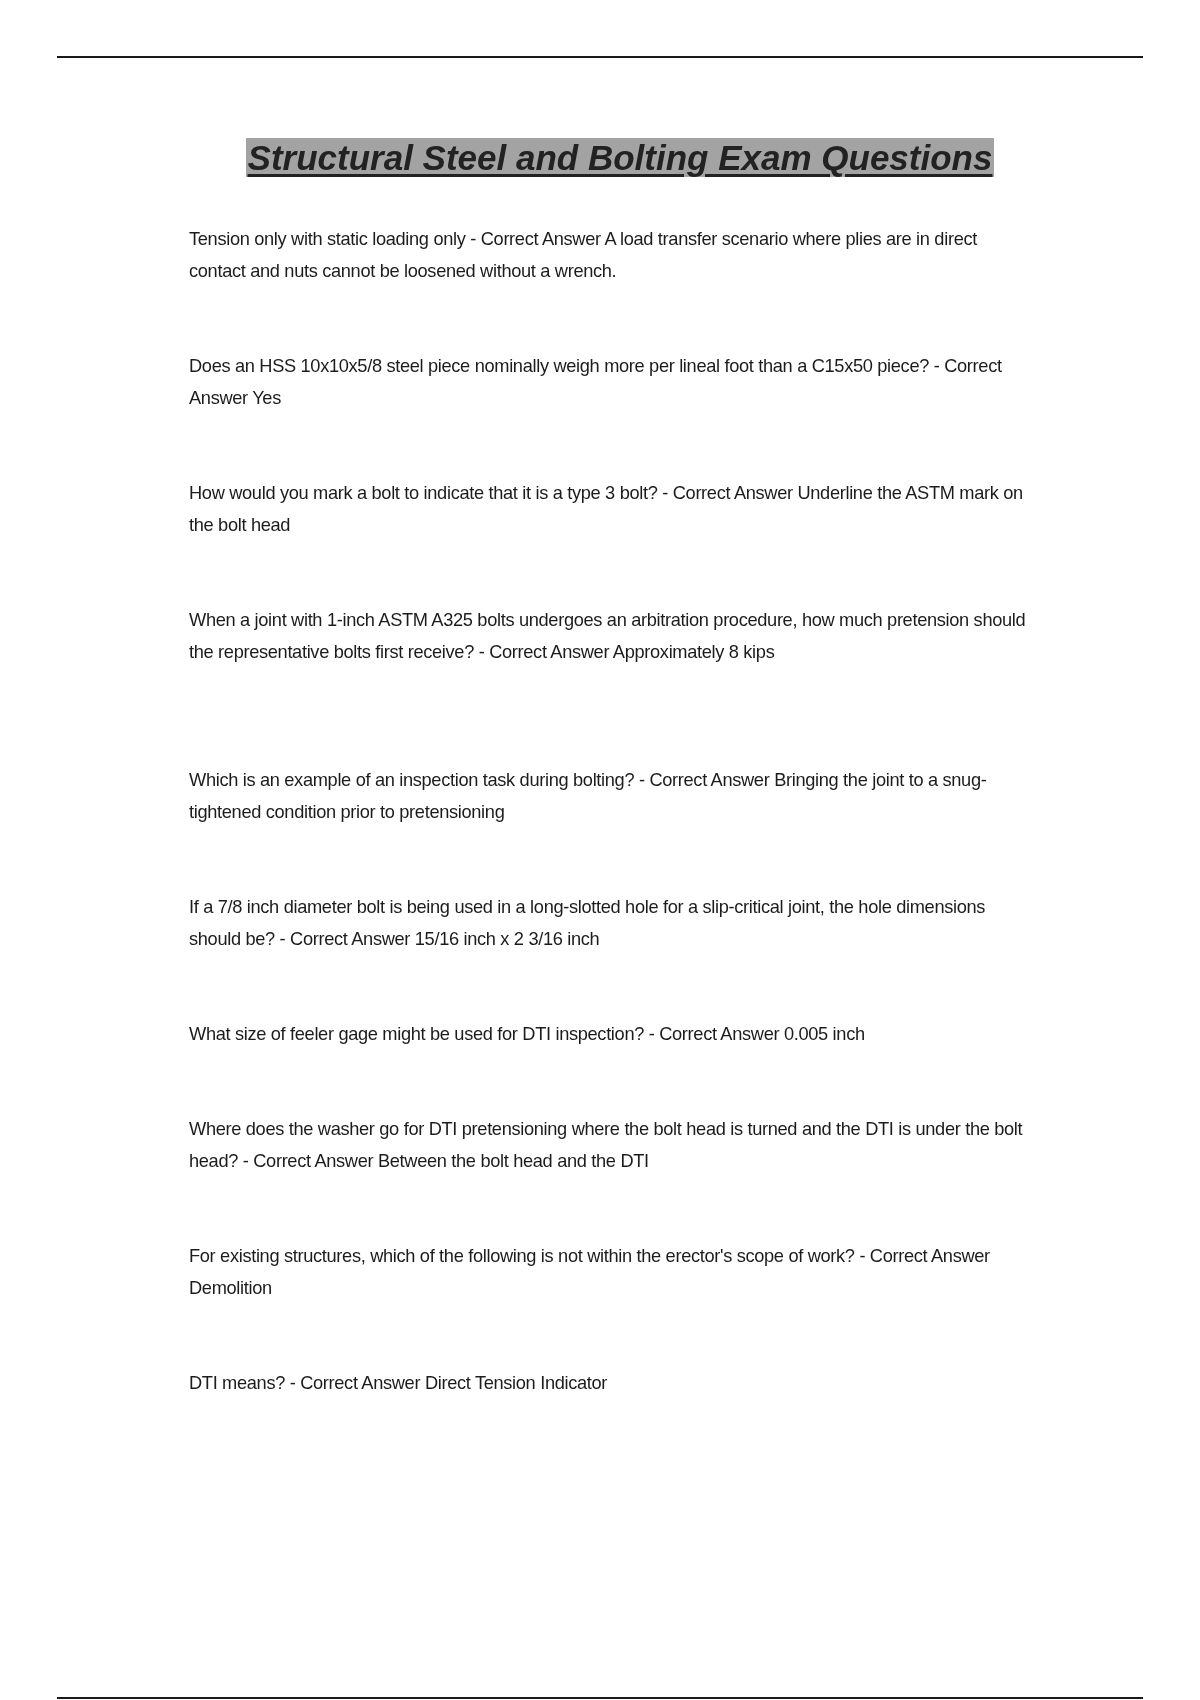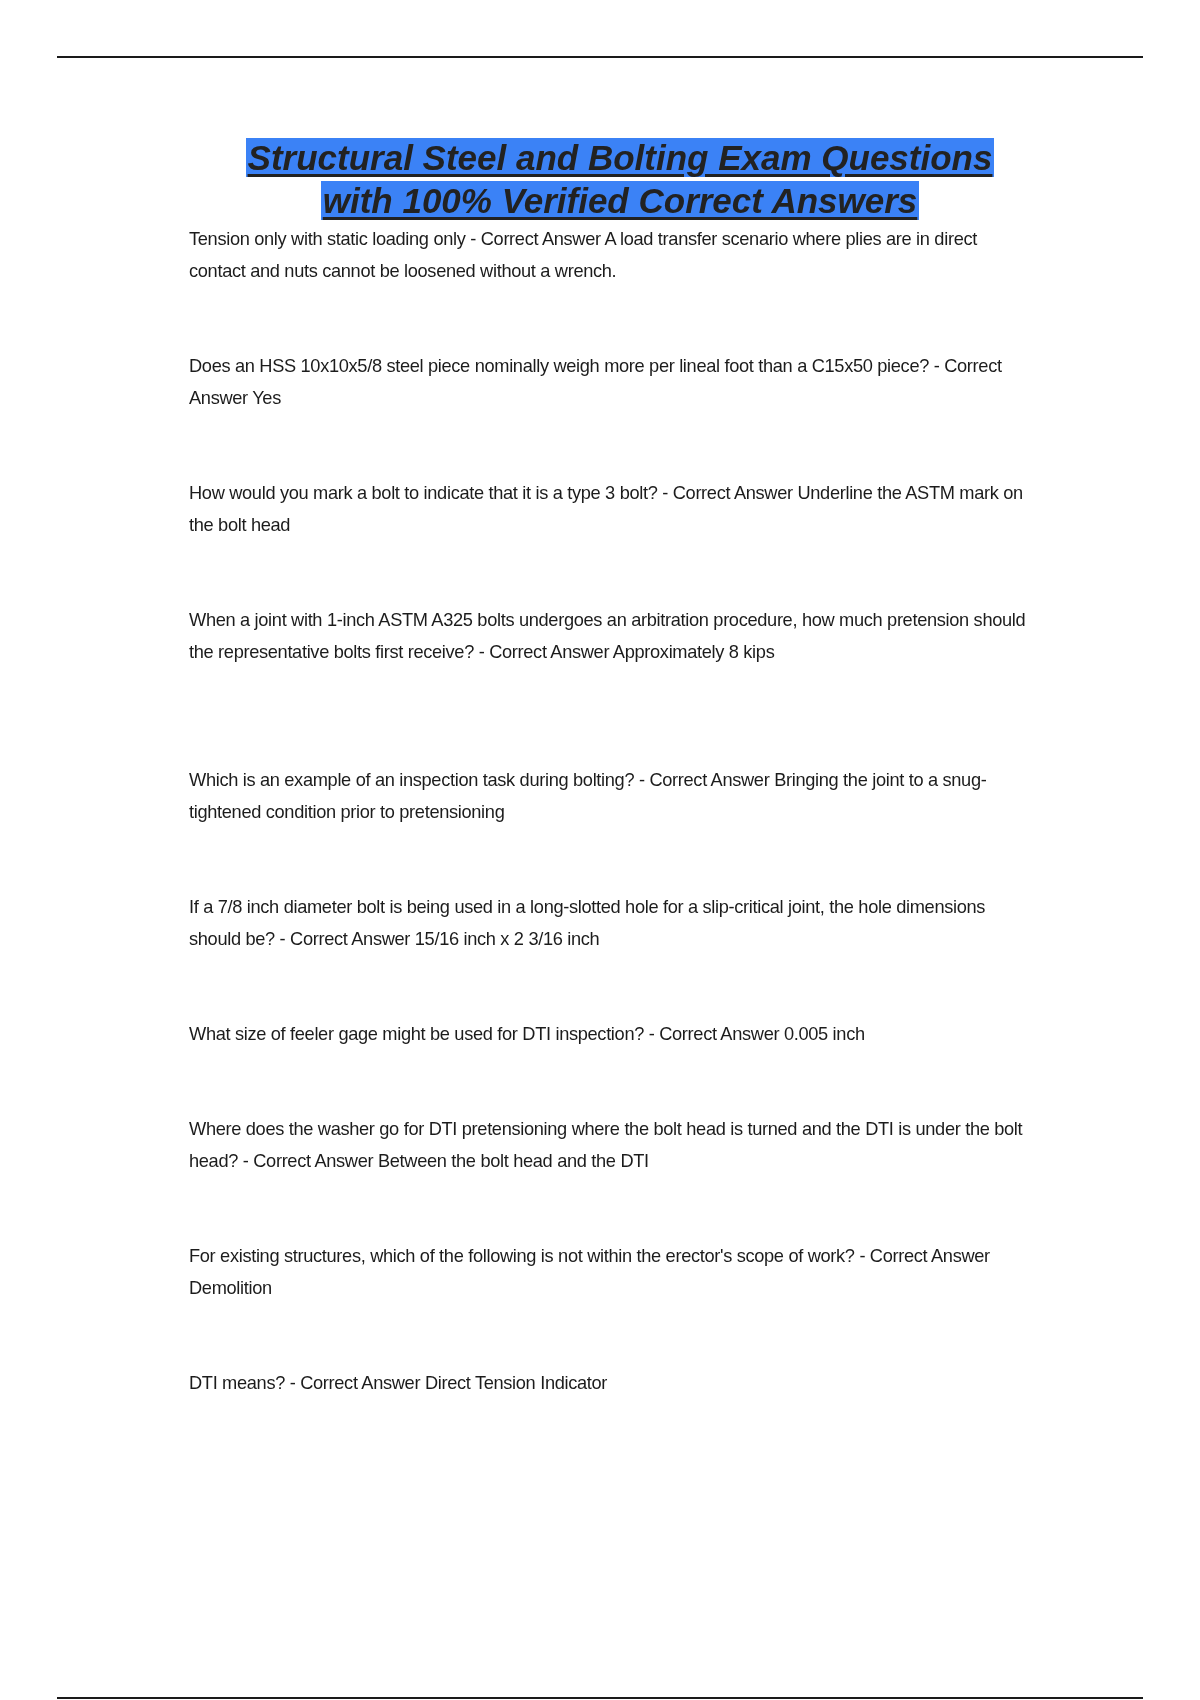--- a/index.html
+++ b/index.html
@@ -2,33 +2,32 @@
 <html><head>
 <meta charset="utf-8">
 <style>
   html, body { margin:0; padding:0; background:#ffffff; }
   body { width:1200px; height:1700px; position:relative; overflow:hidden; }
   .rule-top { position:absolute; left:57px; width:1086px; top:56px; height:2px; background:#1a1a1a; }
   .rule-bottom { position:absolute; left:57px; width:1086px; top:1697px; height:2px; background:#1a1a1a; }
   .title { position:absolute; left:0; width:1240px; top:136px; text-align:center;
     font-family:"Liberation Sans", sans-serif; font-weight:bold; font-style:italic;
     font-size:35px; line-height:43px; color:#222; }
-  .title span { background:#3b82f6; text-decoration:underline; text-decoration-thickness:3px; text-underline-offset:4px; padding:0 2px; }
+  .title span { background:#a3a3a3; text-decoration:underline; text-decoration-thickness:3px; text-underline-offset:4px; padding:0 2px; }
   .qa { position:absolute; left:189px; width:880px;
     font-family:"Liberation Sans", sans-serif; font-size:19px; line-height:32px;
     color:#1c1c1c; letter-spacing:-0.35px; transform:scaleX(0.96); transform-origin:left top; }
 </style>
 </head>
 <body>
 
 <div class="rule-top"></div>
 
 <div class="title">
   <span>Structural Steel and Bolting Exam Questions</span><br>
-  <span>with 100% Verified Correct Answers</span>
 </div>
 
 <div class="qa" style="top:223px;">Tension only with static loading only - Correct Answer A load transfer scenario where plies are in direct contact and nuts cannot be loosened without a wrench.</div>
 <div class="qa" style="top:350px;">Does an HSS 10x10x5/8 steel piece nominally weigh more per lineal foot than a C15x50 piece? - Correct Answer Yes</div>
 <div class="qa" style="top:477px;">How would you mark a bolt to indicate that it is a type 3 bolt? - Correct Answer Underline the ASTM mark on the bolt head</div>
 <div class="qa" style="top:604px;">When a joint with 1-inch ASTM A325 bolts undergoes an arbitration procedure, how much pretension should the representative bolts first receive? - Correct Answer Approximately 8 kips</div>
 <div class="qa" style="top:764px;">Which is an example of an inspection task during bolting? - Correct Answer Bringing the joint to a snug-tightened condition prior to pretensioning</div>
 <div class="qa" style="top:891px;">If a 7/8 inch diameter bolt is being used in a long-slotted hole for a slip-critical joint, the hole dimensions should be? - Correct Answer 15/16 inch x 2 3/16 inch</div>
 <div class="qa" style="top:1018px;">What size of feeler gage might be used for DTI inspection? - Correct Answer 0.005 inch</div>
 <div class="qa" style="top:1113px;">Where does the washer go for DTI pretensioning where the bolt head is turned and the DTI is under the bolt head? - Correct Answer Between the bolt head and the DTI</div>

